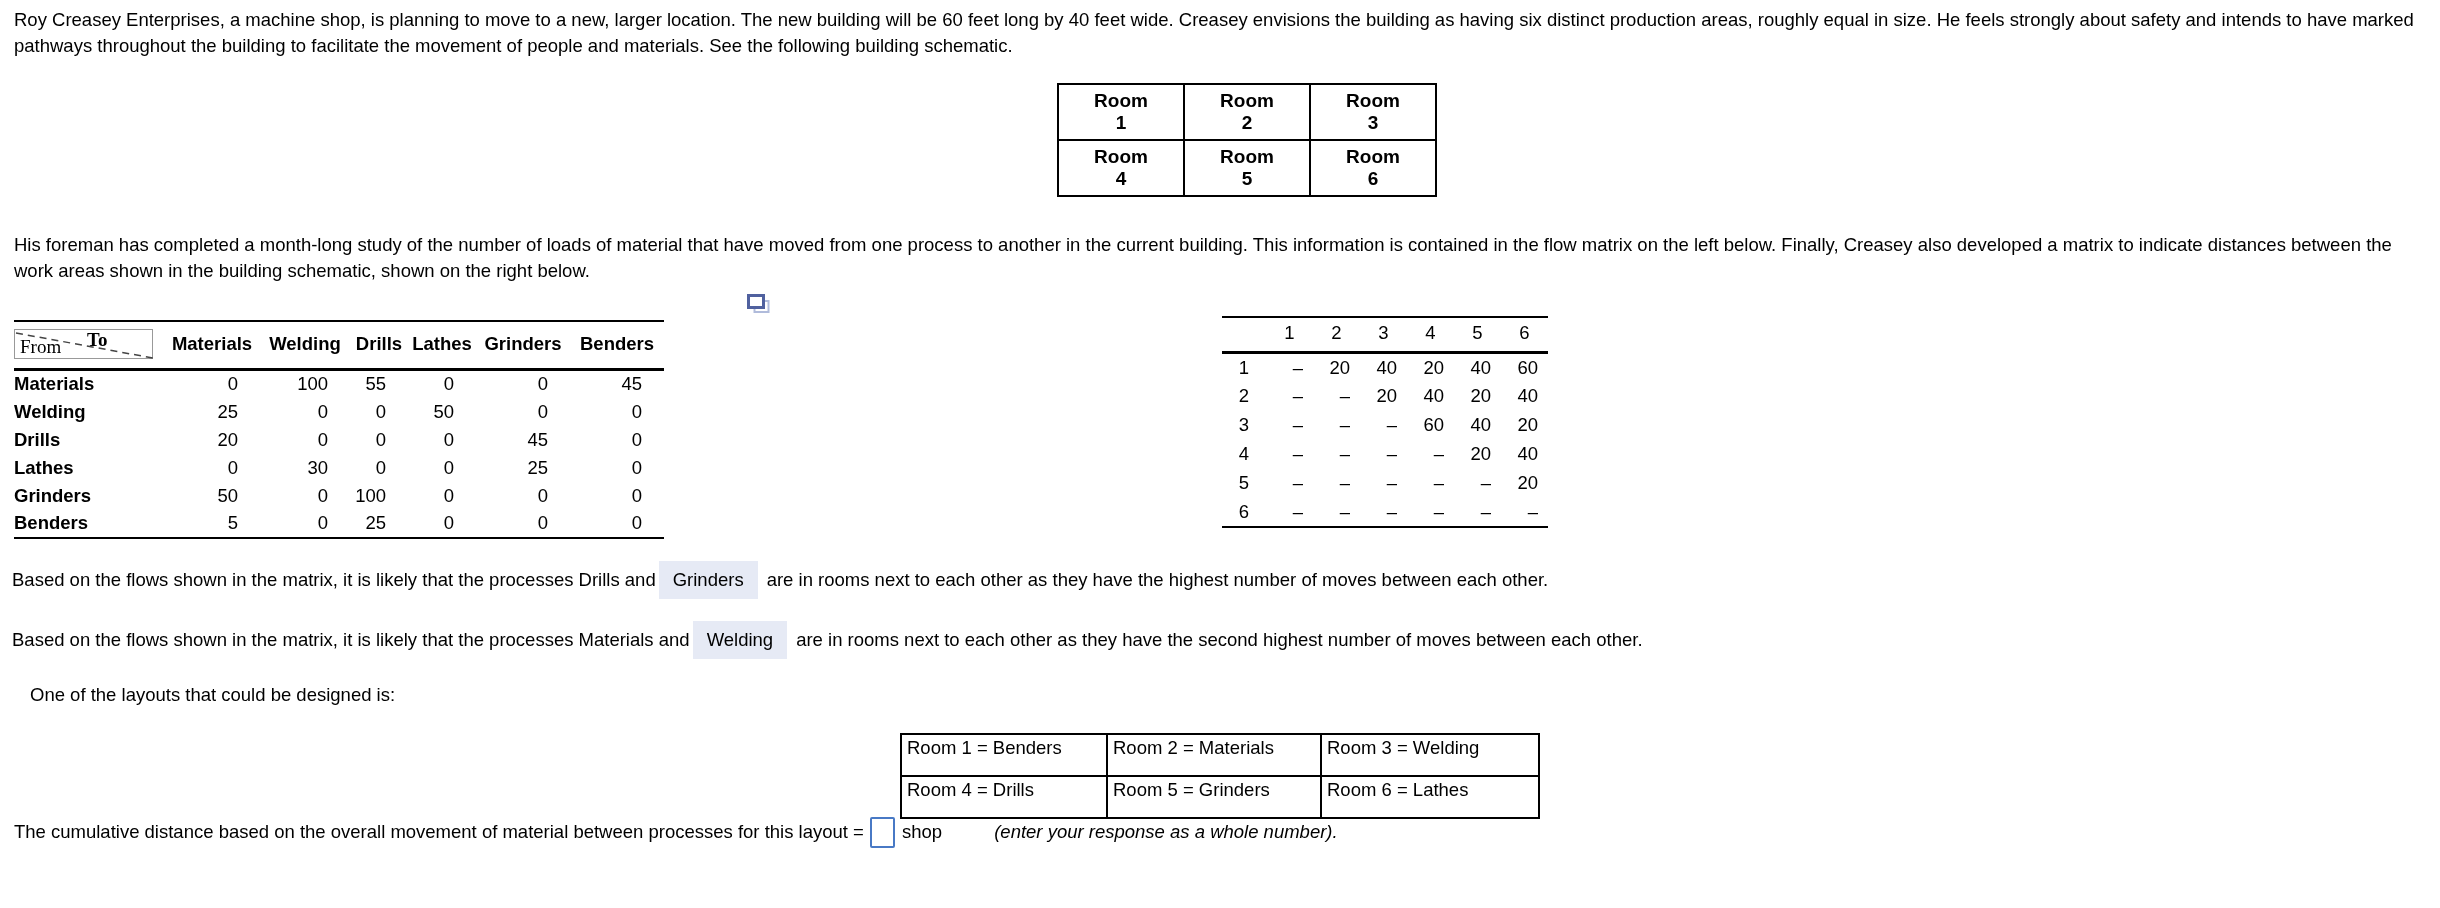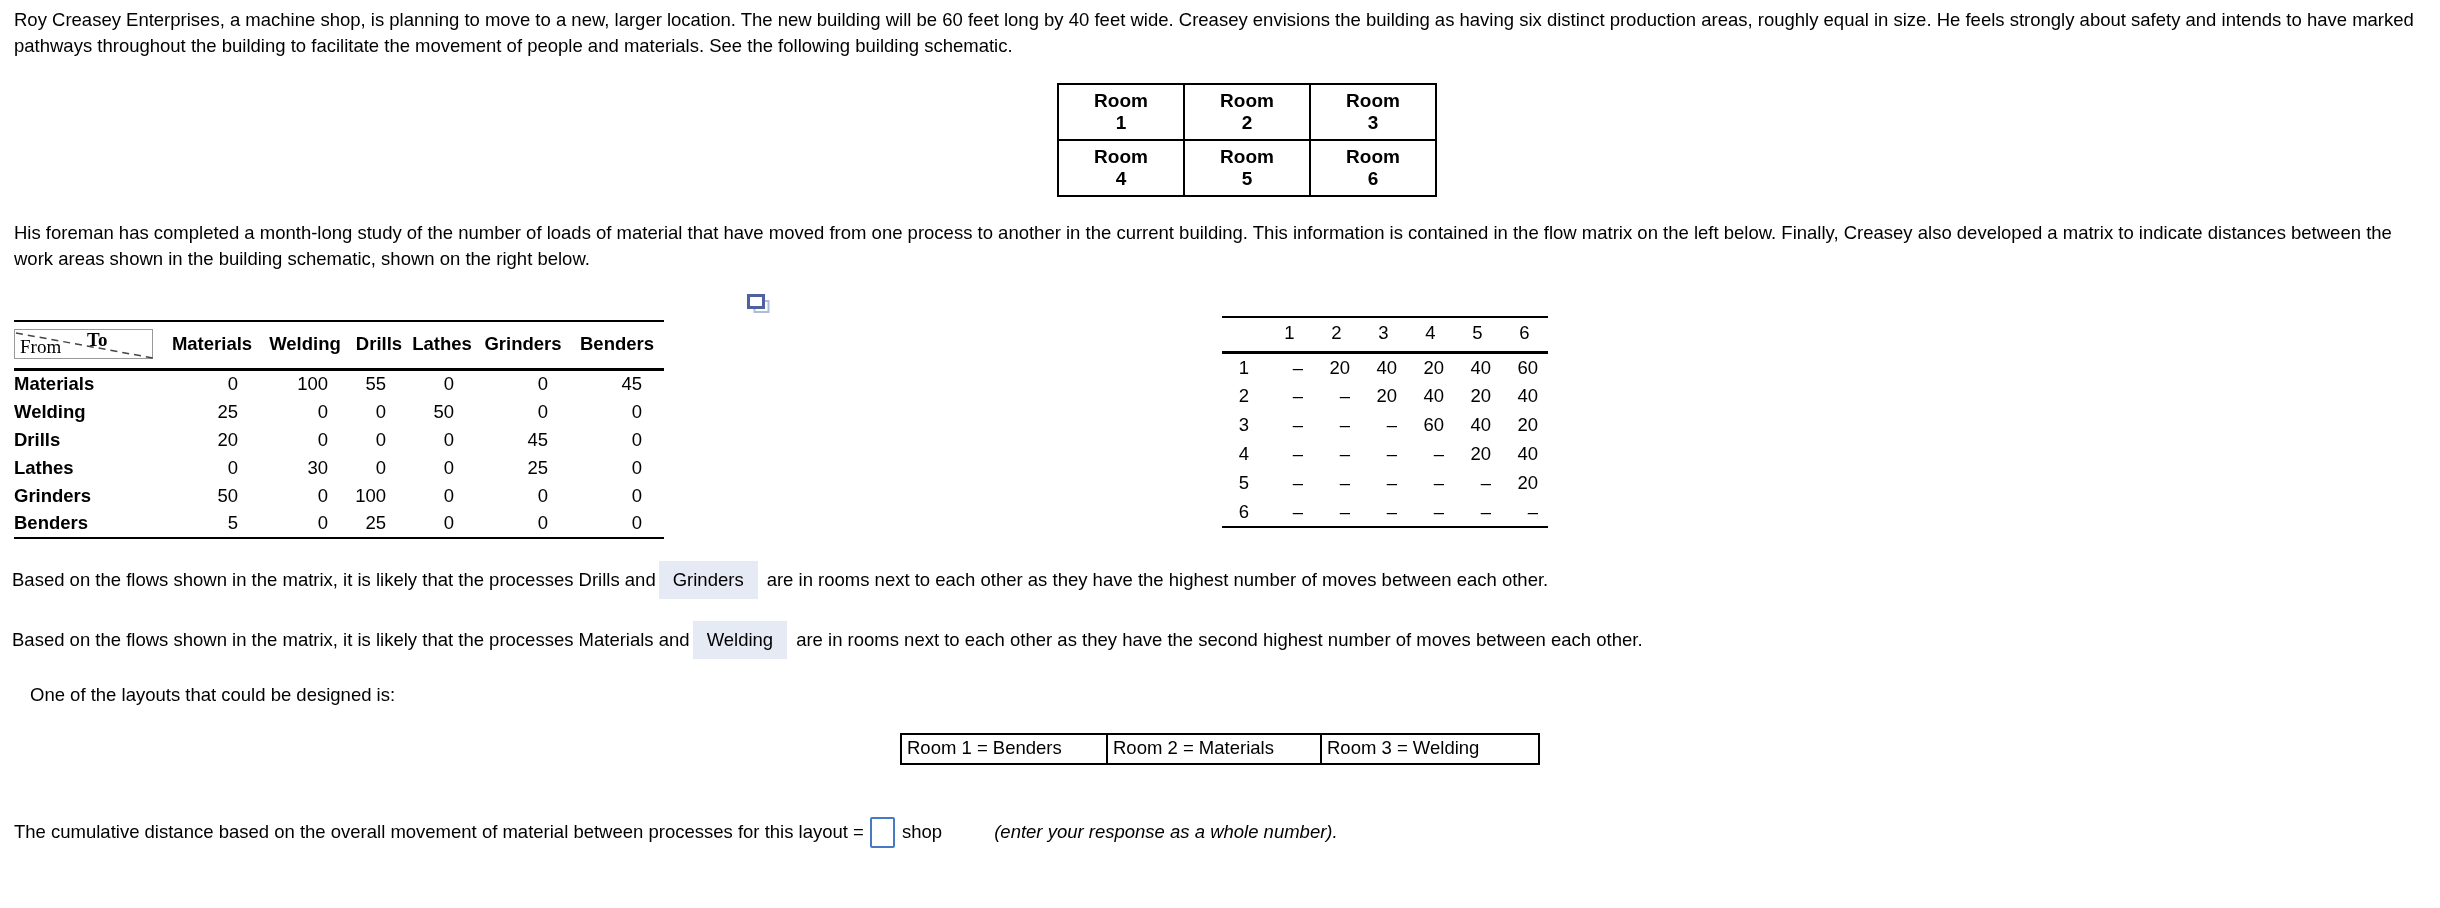--- a/index.html
+++ b/index.html
@@ -7,21 +7,21 @@
   body {
     position:relative;
     width:2440px; height:908px;
     overflow:hidden;
     font-family:"Liberation Sans", sans-serif;
     font-size:18.5px;
     color:#000;
   }
   .para { position:absolute; left:14px; width:2420px; line-height:25.5px; }
   #p1 { top:7px; }
-  #p2 { top:220px; }
+  #p2 { top:232px; }
 
   
   .schem { position:absolute; left:1057px; top:83px; border-collapse:collapse; }
   .schem td {
     border:2px solid #000; width:126px; height:56px;
     text-align:center; vertical-align:middle;
     font-weight:bold; font-size:19px; line-height:22px;
   }
 
   
@@ -62,21 +62,21 @@
   #q2 { top:621px; }
   .ansbox {
     display:inline-block; background:var(--hl,#E6EAF5);
     padding:0 14px; margin:0 9px 0 3px; line-height:38px; cursor:pointer;
   }
 
   #layout-intro { position:absolute; left:30px; top:684px; }
 
   
   .laytab { position:absolute; left:900px; top:733px; border-collapse:collapse; }
-  .laytab td { border:2px solid #000; padding:2px 6px 4px 5px; height:28px; vertical-align:middle; }
+  .laytab td { border:2px solid #000; padding:2px 6px 16px 5px; height:28px; vertical-align:middle; }
 
   
   #final-line { position:absolute; left:14px; top:815px; line-height:34px; white-space:nowrap; }
   .numbox {
     display:inline-block; width:25px; height:31px;
     border:2px solid var(--inputborder,#4879C5); border-radius:2px;
     background:#fff; vertical-align:middle; margin:0 7px 2px 6px;
     font-family:"Liberation Sans", sans-serif; font-size:18px; text-align:center;
   }
   .note-italic { font-style:italic;margin-left:47px; }
@@ -305,16 +305,21 @@
     <col style="width:206px">
       <col style="width:214px">
       <col style="width:218px">
   </colgroup>
   <tbody>
       <tr>
         <td>Room 1 = Benders</td>
         <td>Room 2 = Materials</td>
         <td>Room 3 = Welding</td>
       </tr>
+      <tr>
+        <td>Room 4 = Drills</td>
+        <td>Room 5 = Grinders</td>
+        <td>Room 6 = Lathes</td>
+      </tr>
     </tbody>
 </table>
 
 <div id="final-line"><span>The cumulative distance based on the overall movement of material between processes for this layout =</span><input class="numbox" type="text" value="" style=""><span>shop</span><span>&nbsp;</span><span class="note-italic">(enter your response as a whole number).</span></div>
 
 </body></html>

